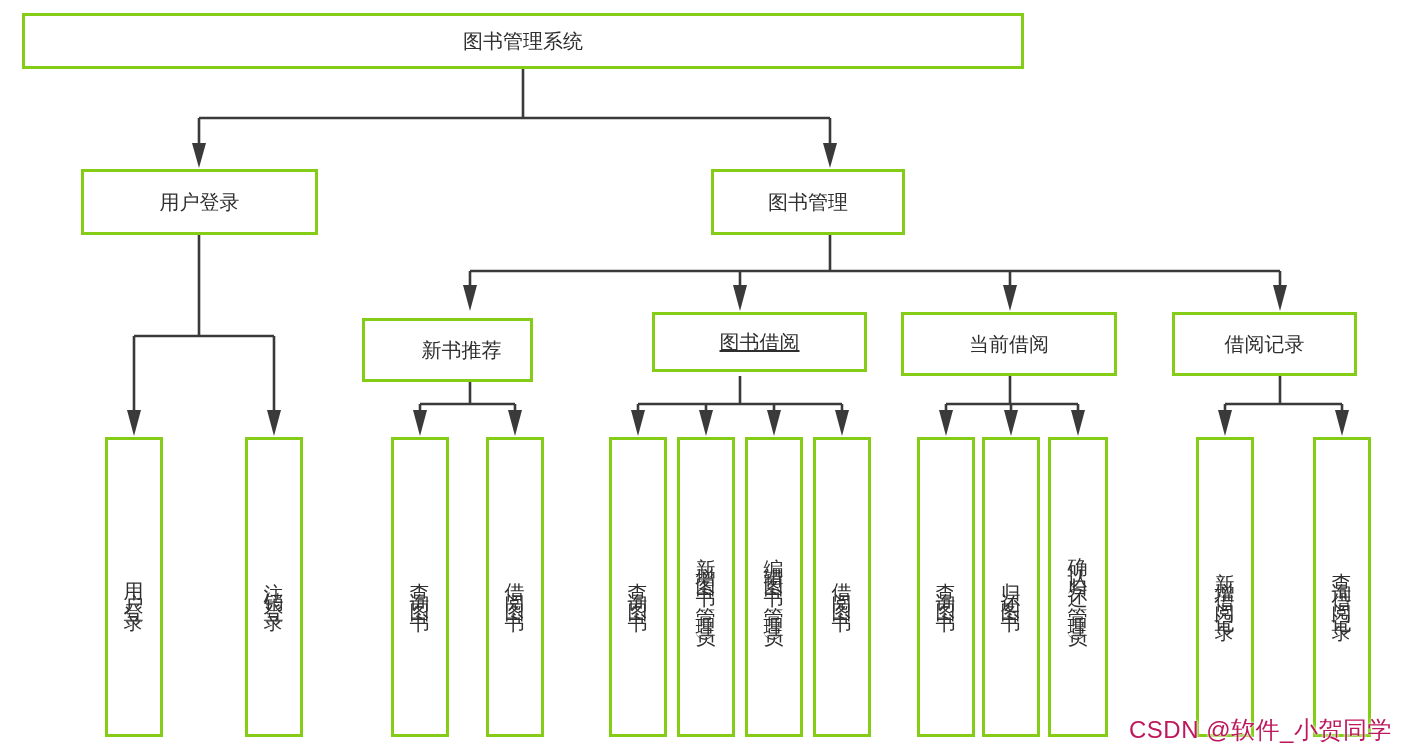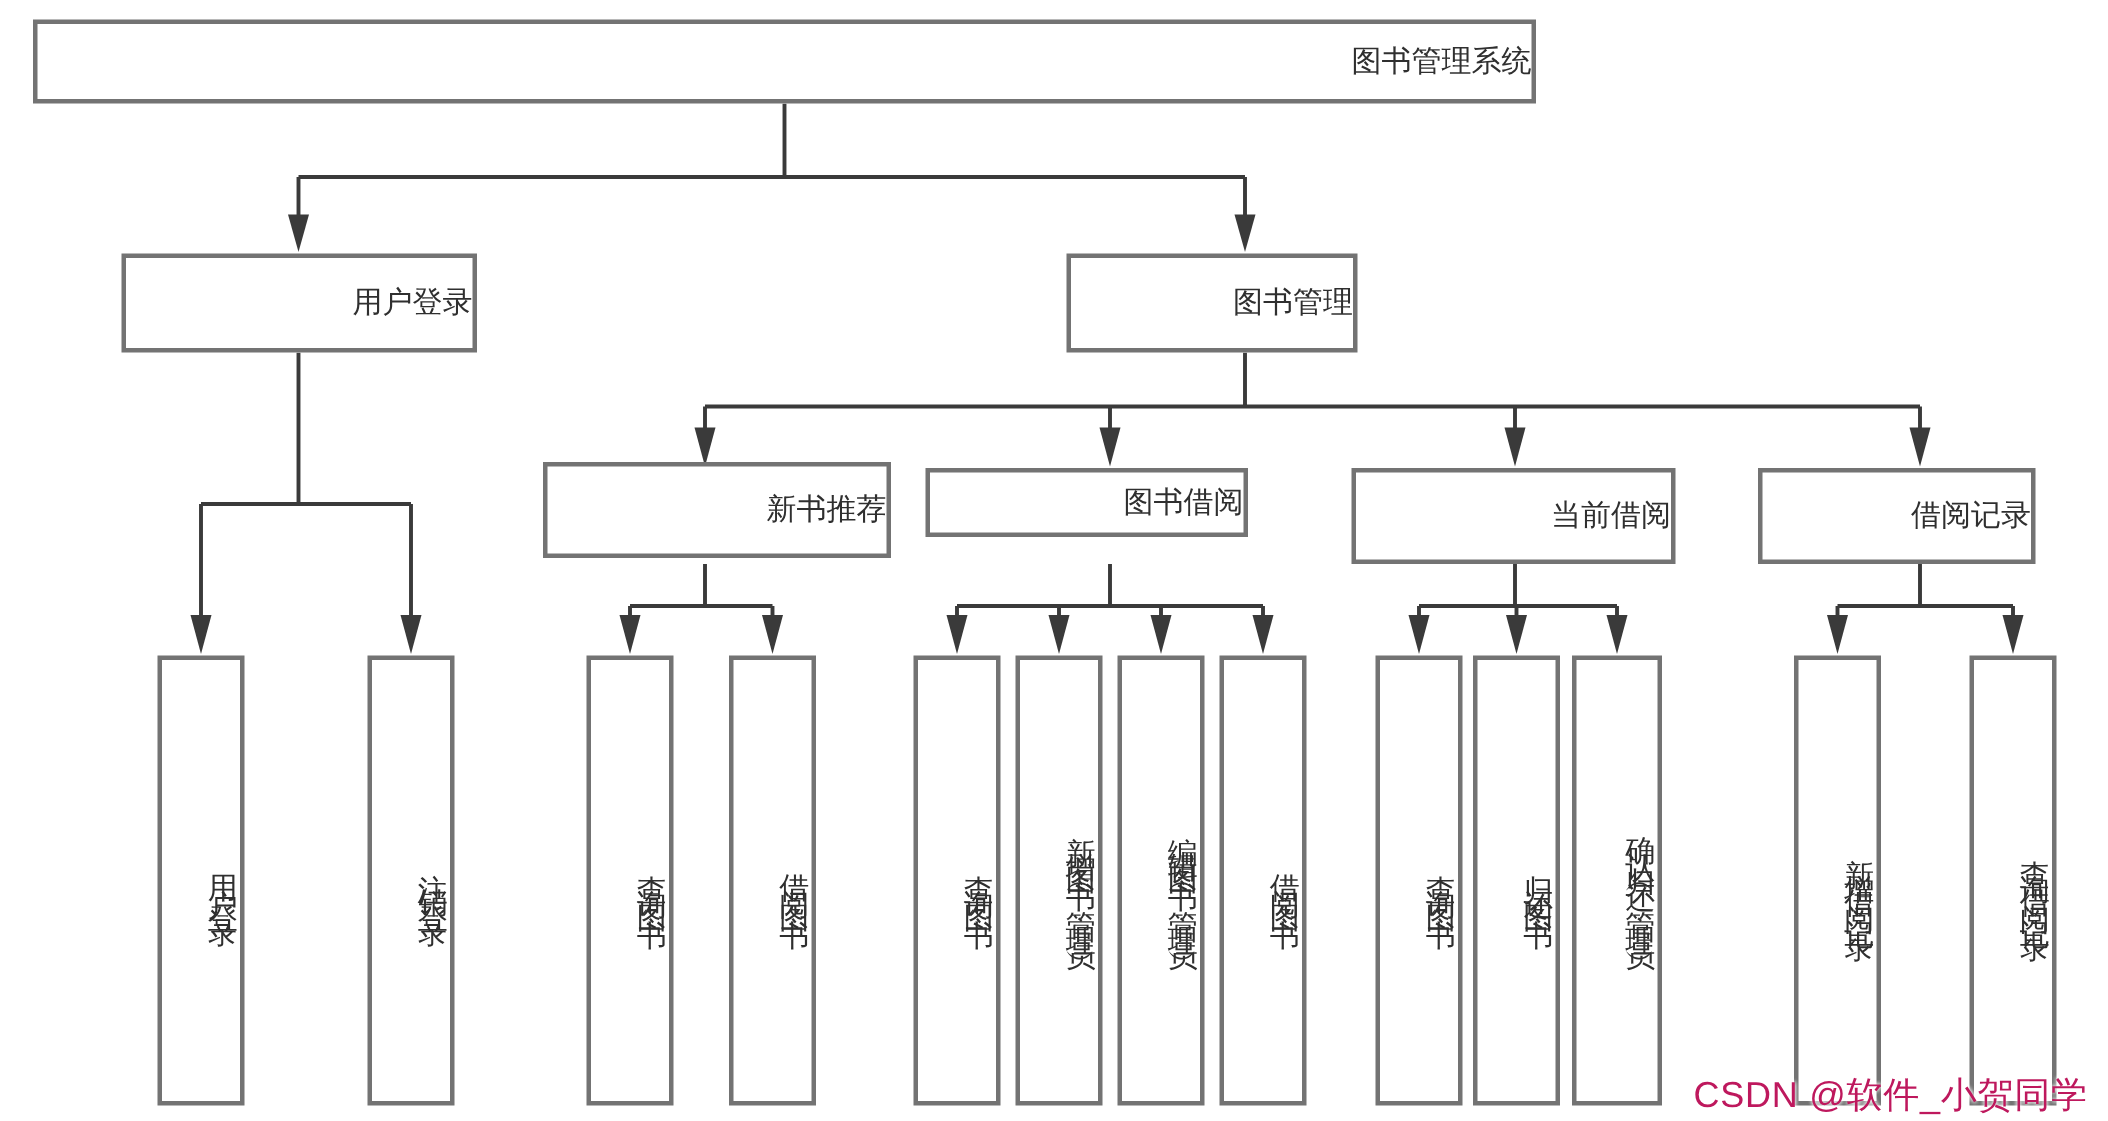--- a/index.html
+++ b/index.html
@@ -23,25 +23,25 @@
     stroke: #3a3a3a;
     stroke-width: 2.6;
   }
   .wires polygon {
     fill: #3a3a3a;
     stroke: none;
   }
   .node {
     position: absolute;
     box-sizing: border-box;
-    border: 3px solid #737373;
+    border: 3px solid #84cc16;
     background: #ffffff;
     display: flex;
     align-items: center;
-    justify-content: flex-end;
+    justify-content: center;
     font-size: 20px;
     line-height: 1.2;
     white-space: nowrap;
   }
   .leaf .vlabel {
     writing-mode: vertical-rl;
     text-orientation: mixed;
     letter-spacing: 10px;
     font-size: 20px;
   }
@@ -109,24 +109,24 @@
     <span>图书管理系统</span>
   </div>
 
   <div class="node" style="left:81px; top:169px; width:237px; height:66px;">
     <span>用户登录</span>
   </div>
   <div class="node" style="left:711px; top:169px; width:194px; height:66px;">
     <span>图书管理</span>
   </div>
 
-  <div class="node" style="left:362px; top:308px; width:232px; height:64px;padding-left:28px;">
+  <div class="node" style="left:362px; top:318px; width:171px; height:64px;padding-left:28px;">
     <span>新书推荐</span>
   </div>
-  <div class="node" style="left:617px; top:312px; width:215px; height:46px;">
+  <div class="node" style="left:652px; top:312px; width:215px; height:60px;text-decoration:underline;">
     <span>图书借阅</span>
   </div>
   <div class="node" style="left:901px; top:312px; width:216px; height:64px;">
     <span>当前借阅</span>
   </div>
   <div class="node" style="left:1172px; top:312px; width:185px; height:64px;">
     <span>借阅记录</span>
   </div>
 
   <div class="node leaf" style="left:105px; top:437px; width:58px; height:300px;">

